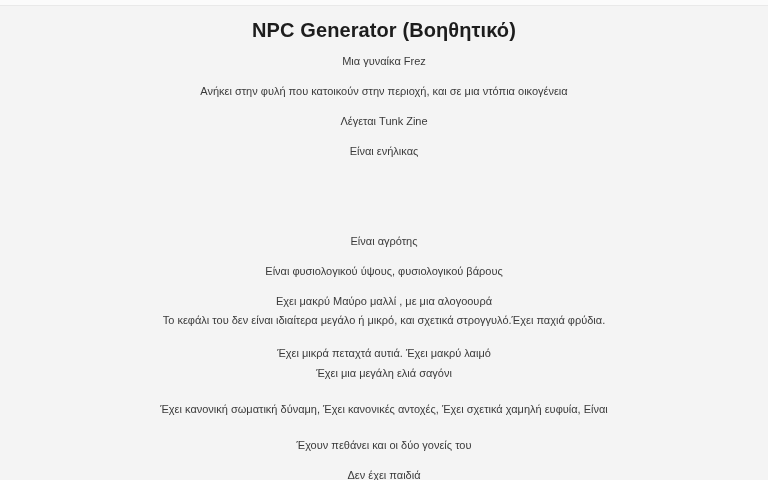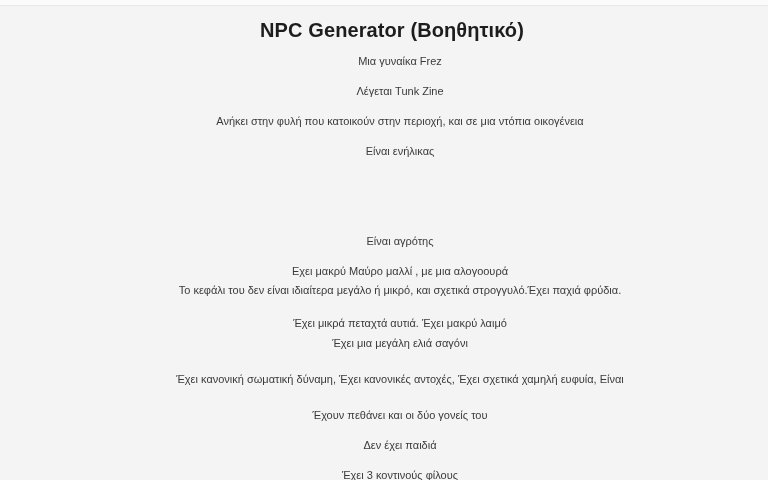--- a/index.html
+++ b/index.html
@@ -1,16 +1,16 @@
 <!DOCTYPE html>
 <html><head>
 <meta charset="utf-8">
 <title>NPC Generator</title>
 <style>
-  * { box-sizing: border-box; padding-left: 16px; }
+  * { box-sizing: border-box; }
   html, body {
     margin: 0;
     padding: 0;
     width: 768px;
     height: 480px;
     overflow: hidden;
   }
   body {
     background: #f4f4f4;
     font-family: "Liberation Sans", "DejaVu Sans", sans-serif;
@@ -93,44 +93,47 @@
 
     <h1 class="title">NPC Generator (Βοηθητικό)</h1>
 
     <div class="lines">
 
       <div class="line">
         <span class="line-text">Μια γυναίκα Frez</span>
       </div>
 
       <div class="line">
-        <span class="line-text">Λέγεται Tunk Zine</span>
+        <span class="line-text">Ανήκει στην φυλή που κατοικούν στην περιοχή, και σε μια ντόπια οικογένεια</span>
       </div>
 
       <div class="line">
-        <span class="line-text">Ανήκει στην φυλή που κατοικούν στην περιοχή, και σε μια ντόπια οικογένεια</span>
+        <span class="line-text">Λέγεται Tunk Zine</span>
       </div>
 
       <div class="line">
         <span class="line-text">Είναι ενήλικας</span>
       </div>
 
 
       <div class="line blank">
         <span class="line-text"></span>
       </div>
 
       <div class="line blank">
         <span class="line-text"></span>
       </div>
 
       <div class="line">
         <span class="line-text">Είναι αγρότης</span>
       </div>
 
+      <div class="line">
+        <span class="line-text">Είναι φυσιολογικού ύψους, φυσιολογικού βάρους</span>
+      </div>
 
       <div class="line">
         <span class="line-text">Εχει μακρύ Μαύρο μαλλί , με μια αλογοουρά</span>
       </div>
 
       <div class="line two-line">
         <span>Το κεφάλι του δεν είναι ιδιαίτερα μεγάλο ή μικρό, και σχετικά στρογγυλό.Έχει παχιά φρύδια.</span>
         <span>Έχει μικρά πεταχτά αυτιά. Έχει μακρύ λαιμό</span>
       </div>
 

